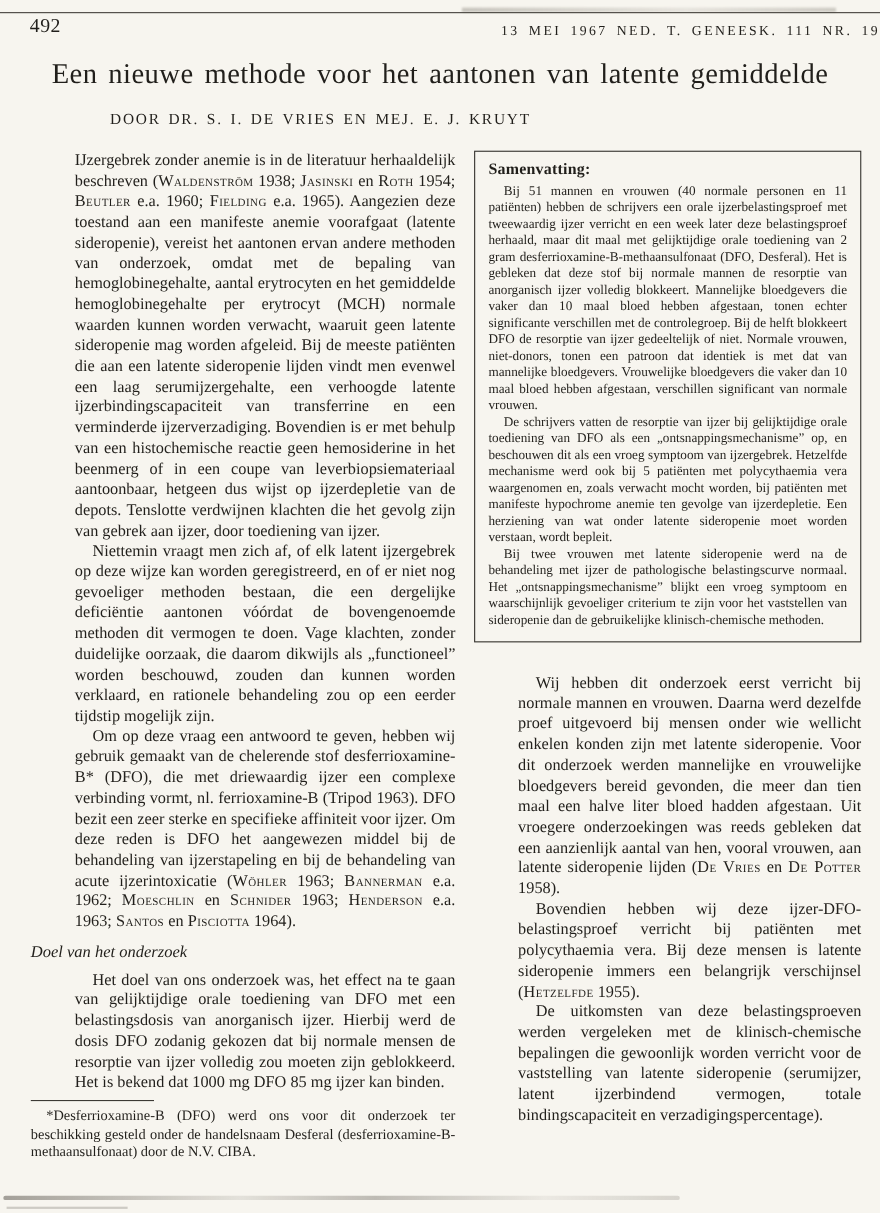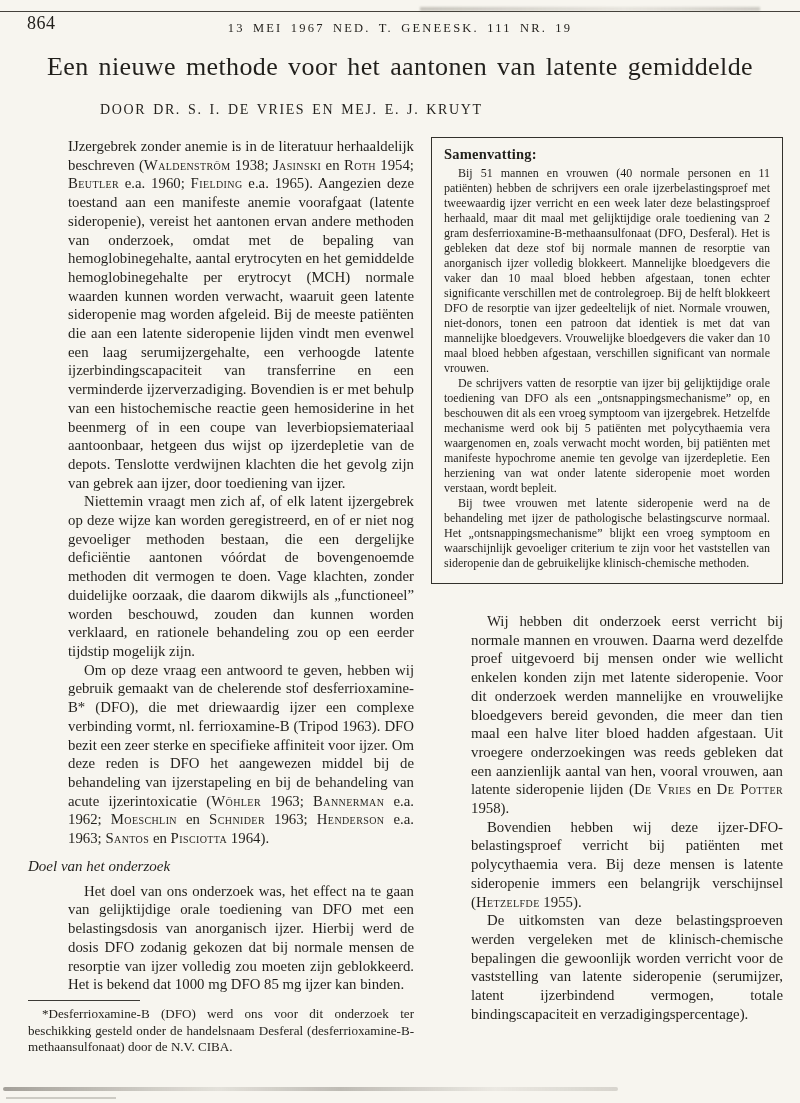--- a/index.html
+++ b/index.html
@@ -21,21 +21,21 @@
     position: absolute; top: 7px; left: 420px; width: 340px; height: 4px;
     background: linear-gradient(90deg, rgba(110,105,95,.35), rgba(140,135,125,.15) 60%, rgba(110,105,95,.3));
     filter: blur(1px);
   }
   .page-number {
     position: absolute; top: 13px; left: 27px;
     font-size: 18px; letter-spacing: .5px;
   }
   .journal-line {
     position: absolute; top: 21px; left: 0; width: 100%;
-    text-align: center;
+    text-align: right;
     font-size: 12.5px; letter-spacing: 2.2px; word-spacing: 3px;
   }
   .article-title {
     position: absolute; top: 52px; left: 0; width: 100%;
     text-align: center;
     font-size: 26px; font-weight: 400; letter-spacing: .4px; word-spacing: 3px;
     margin: 0;
   }
   .byline {
     position: absolute; top: 102px; left: 68px;
@@ -100,21 +100,21 @@
   }
 </style>
 </head>
 <body>
 
 <div class="page">
 
   <div class="top-smudge"></div>
   <div class="top-rule"></div>
 
-  <div class="page-number">864</div>
+  <div class="page-number">492</div>
   <div class="journal-line">13 MEI 1967 NED. T. GENEESK. 111 NR. 19</div>
 
   <h1 class="article-title">Een nieuwe methode voor het aantonen van latente gemiddelde</h1>
   <div class="byline">DOOR DR. S. I. DE VRIES EN MEJ. E. J. KRUYT</div>
 
   <div class="columns">
 
     <section class="col left">
       <div>
           <p class="body-p">IJzergebrek zonder anemie is in de literatuur herhaaldelijk beschreven (<span class="sc">Waldenström</span> 1938; <span class="sc">Jasinski</span> en <span class="sc">Roth</span> 1954; <span class="sc">Beutler</span> e.a. 1960; <span class="sc">Fielding</span> e.a. 1965). Aangezien deze toestand aan een manifeste anemie voorafgaat (latente sideropenie), vereist het aantonen ervan andere methoden van onderzoek, omdat met de bepaling van hemoglobinegehalte, aantal erytrocyten en het gemiddelde hemoglobinegehalte per erytrocyt (MCH) normale waarden kunnen worden verwacht, waaruit geen latente sideropenie mag worden afgeleid. Bij de meeste patiënten die aan een latente sideropenie lijden vindt men evenwel een laag serumijzergehalte, een verhoogde latente ijzerbindingscapaciteit van transferrine en een verminderde ijzerverzadiging. Bovendien is er met behulp van een histochemische reactie geen hemosiderine in het beenmerg of in een coupe van leverbiopsiemateriaal aantoonbaar, hetgeen dus wijst op ijzerdepletie van de depots. Tenslotte verdwijnen klachten die het gevolg zijn van gebrek aan ijzer, door toediening van ijzer.</p>

